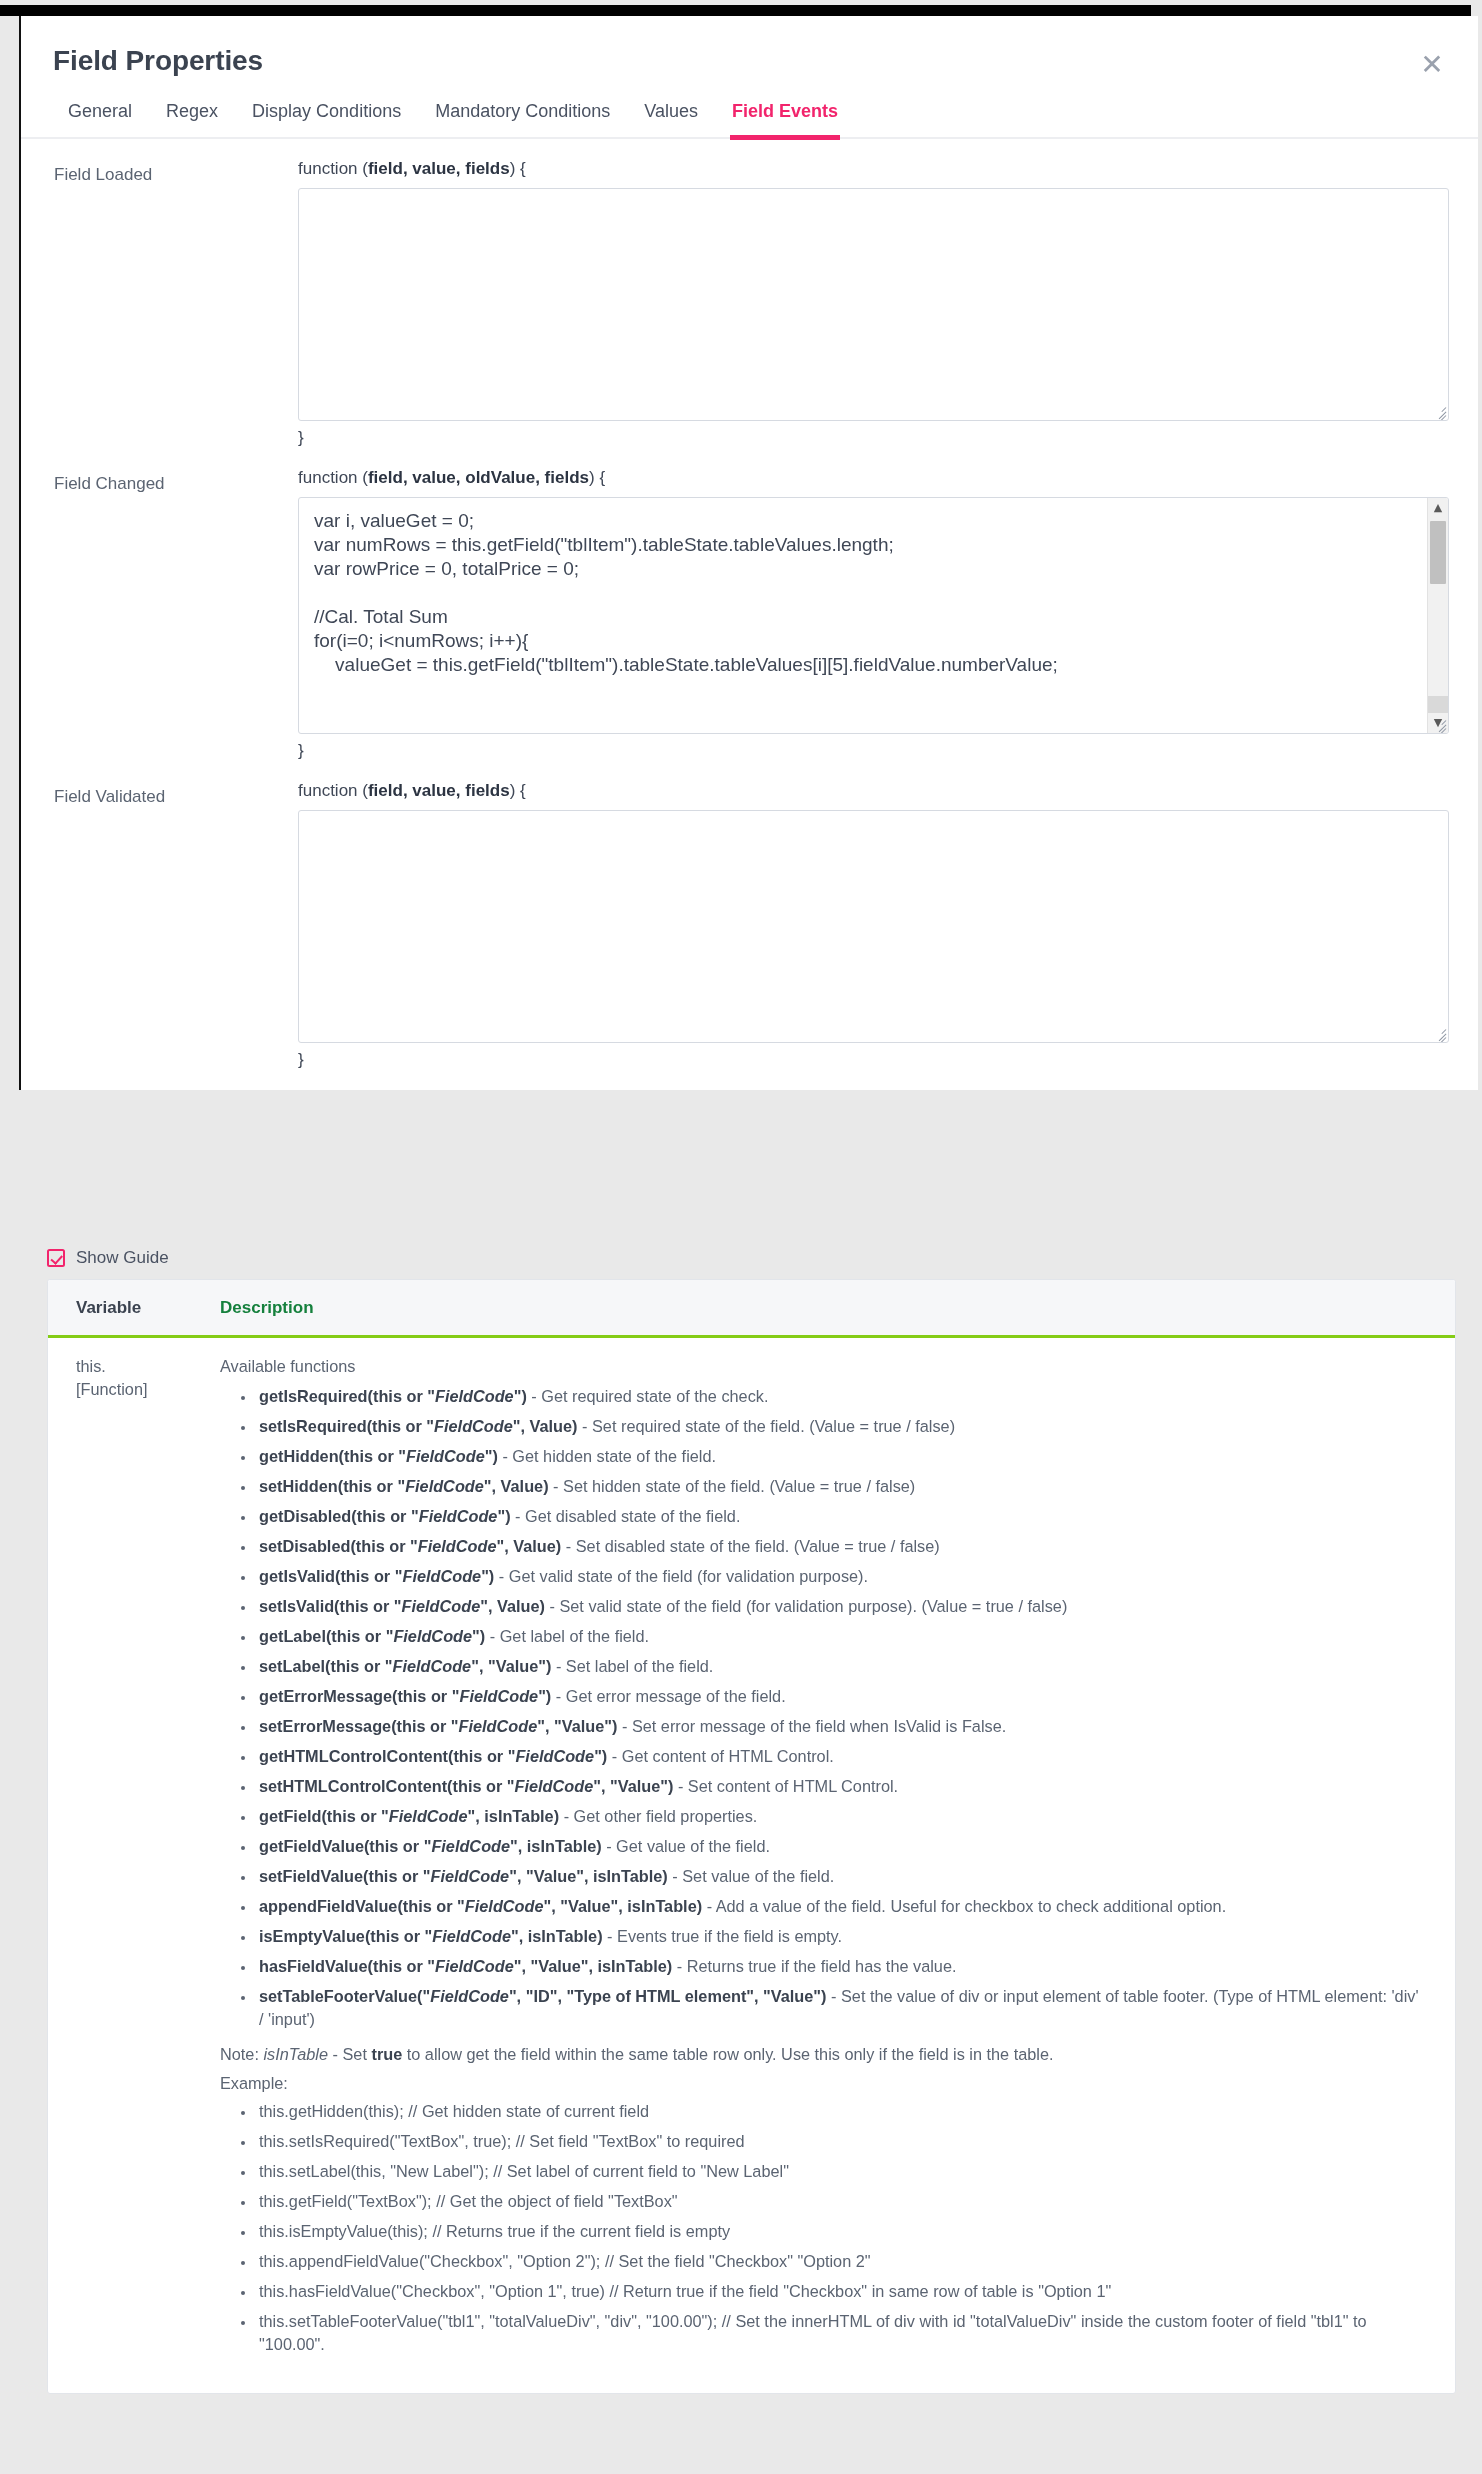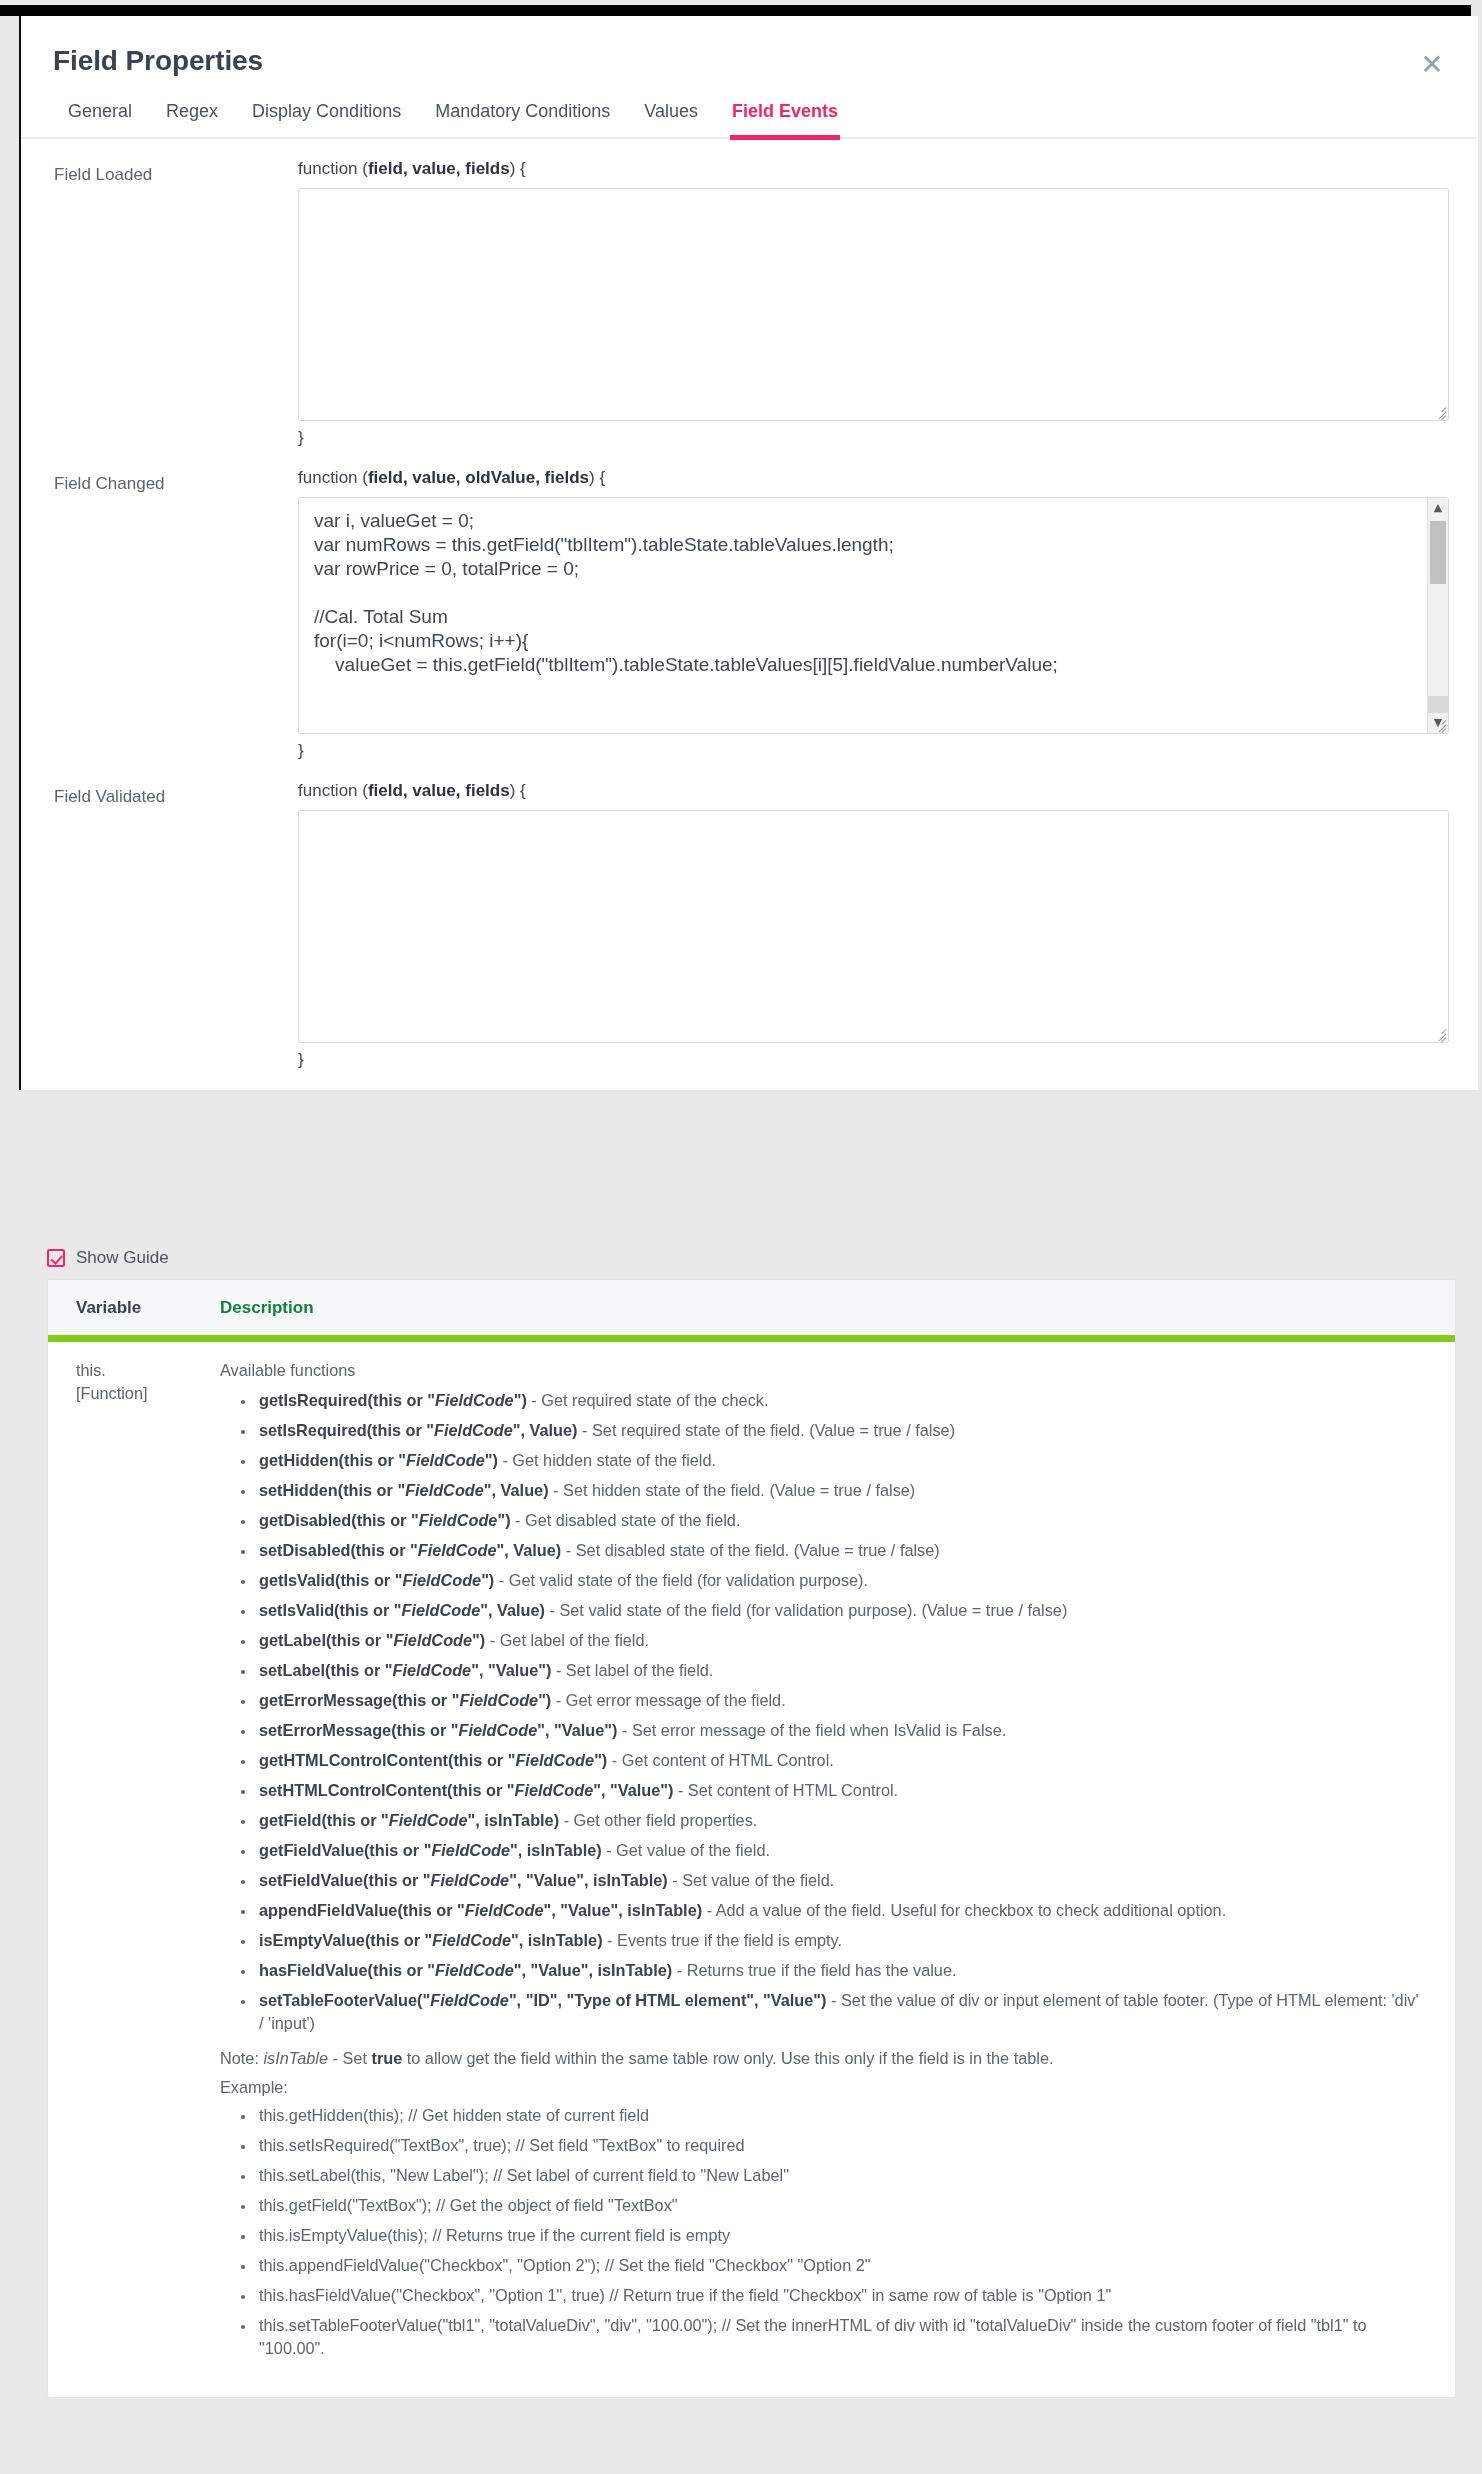--- a/index.html
+++ b/index.html
@@ -256,21 +256,21 @@
     width: 1409px;
     border: 1px solid #e2e5ea;
     border-radius: 3px;
     box-sizing: border-box;
     background: #fff;
     overflow: hidden;
   }
   .guide-head {
     display: flex;
     background: #f6f7f9;
-    border-bottom: 7px solid #84cc16;
+    border-bottom: 3px solid #84cc16;
     padding: 18px 0 17px 0;
   }
   .gh-var {
     width: 172px; flex: 0 0 172px;
     padding-left: 28px;
     box-sizing: border-box;
     font-size: 17px; font-weight: bold; color: #3b4350;
   }
   .gh-desc {
     font-size: 17px; font-weight: bold; color: #15803d;

